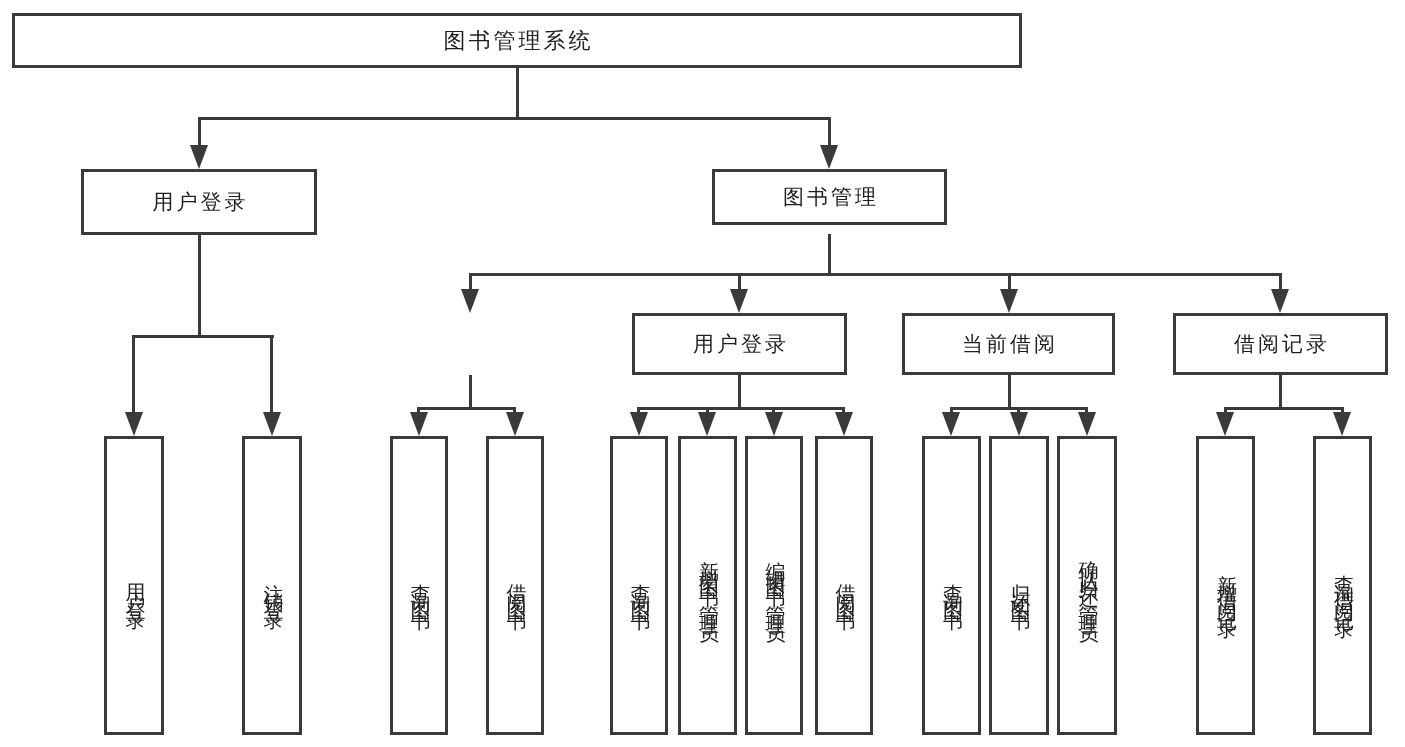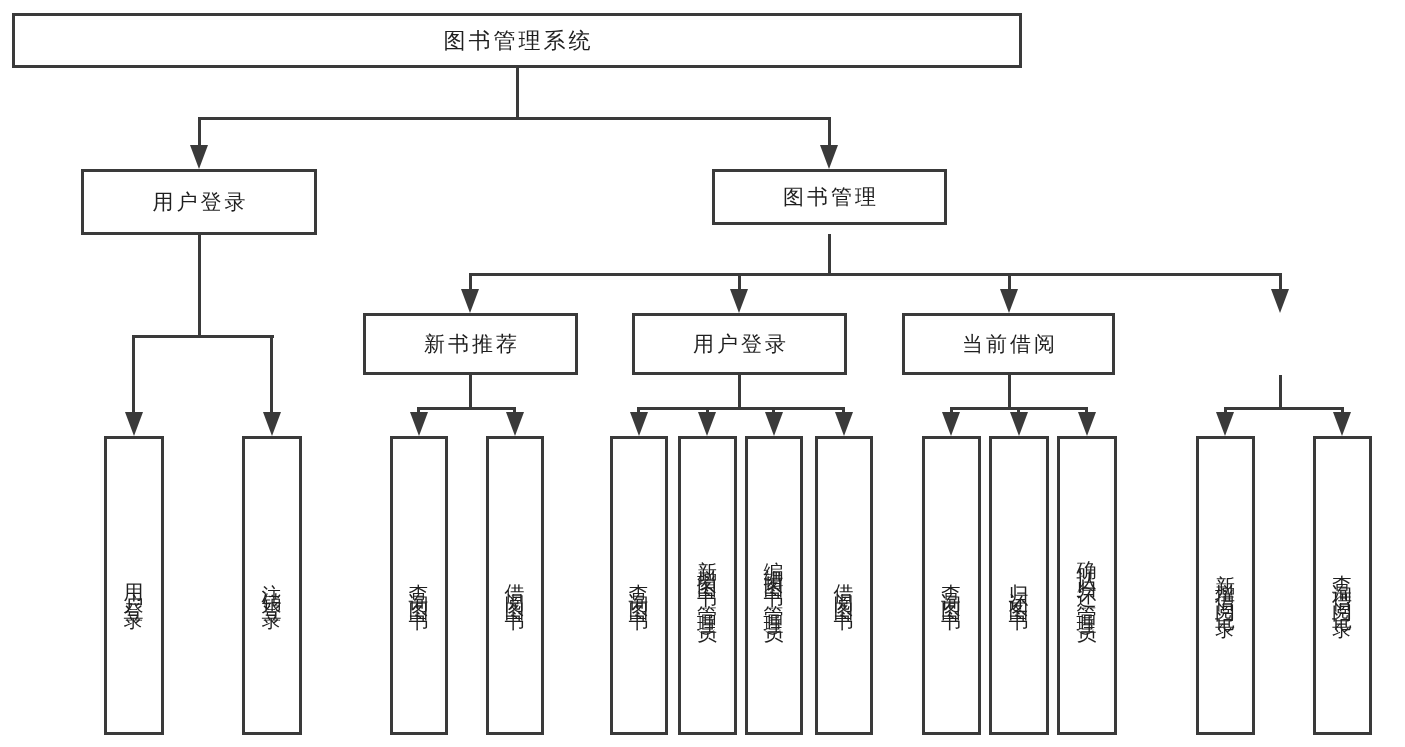--- a/index.html
+++ b/index.html
@@ -1,18 +1,18 @@
 <!DOCTYPE html>
 <html><head>
 <meta charset="utf-8">
 <style>
   html,body{margin:0;padding:0;background:#ffffff;}
   .canvas{
     position:relative;width:1405px;height:747px;background:#ffffff;
-    font-family:Liberation Sans, sans-serif;overflow:hidden;
+    font-family:Liberation Mono, monospace;overflow:hidden;
   }
   .box{
     position:absolute;box-sizing:border-box;background:#ffffff;
     border:3px solid #3a3a3a;color:#1f1f1f;
     display:flex;align-items:center;justify-content:center;
   }
   .hl{font-size:21px;letter-spacing:3px;text-indent:3px;white-space:nowrap;}
   .root-l{font-size:22px;}
   .leaf{
     writing-mode:vertical-rl;text-orientation:mixed;
@@ -33,23 +33,23 @@
 </head>
 <body>
 
 <div class="canvas">
 
   <div class="box hl root-l" style="left:12px;top:13px;width:1010px;height:55px">图书管理系统</div>
 
   <div class="box hl" style="left:81px;top:169px;width:236px;height:66px">用户登录</div>
   <div class="box hl" style="left:712px;top:169px;width:235px;height:56px">图书管理</div>
 
-  <div class="box hl" style="left:363px;top:313px;width:215px;height:62px">新书推荐</div>
   <div class="box hl" style="left:632px;top:313px;width:215px;height:62px">用户登录</div>
   <div class="box hl" style="left:902px;top:313px;width:213px;height:62px">当前借阅</div>
+  <div class="box hl" style="left:1173px;top:313px;width:215px;height:62px">借阅记录</div>
 
   <div class="box leaf" style="left:104px;top:436px;width:60px;height:299px">用户登录</div>
   <div class="box leaf" style="left:242px;top:436px;width:60px;height:299px">注销登录</div>
 
   <div class="box leaf" style="left:390px;top:436px;width:58px;height:299px">查询图书</div>
   <div class="box leaf" style="left:486px;top:436px;width:58px;height:299px">借阅图书</div>
 
   <div class="box leaf" style="left:610px;top:436px;width:58px;height:299px">查询图书</div>
   <div class="box leaf" style="left:678px;top:436px;width:59px;height:299px">新增图书（管理员）</div>
   <div class="box leaf" style="left:745px;top:436px;width:58px;height:299px">编辑图书（管理员）</div>

